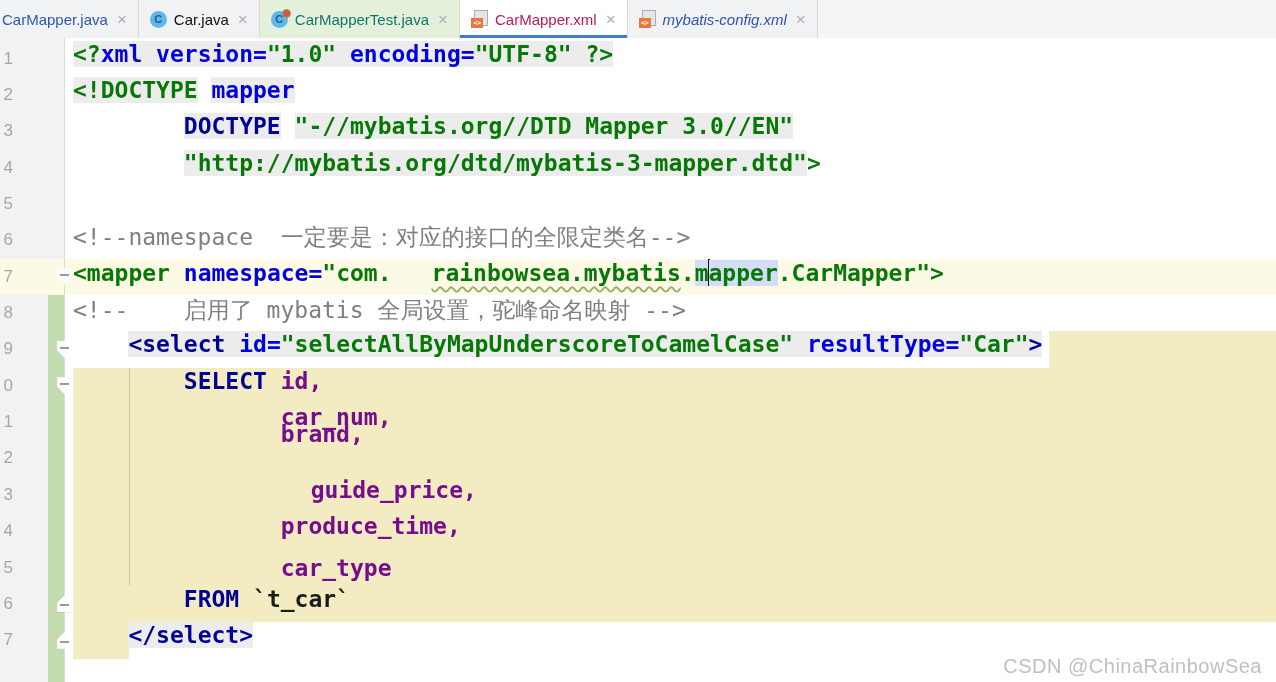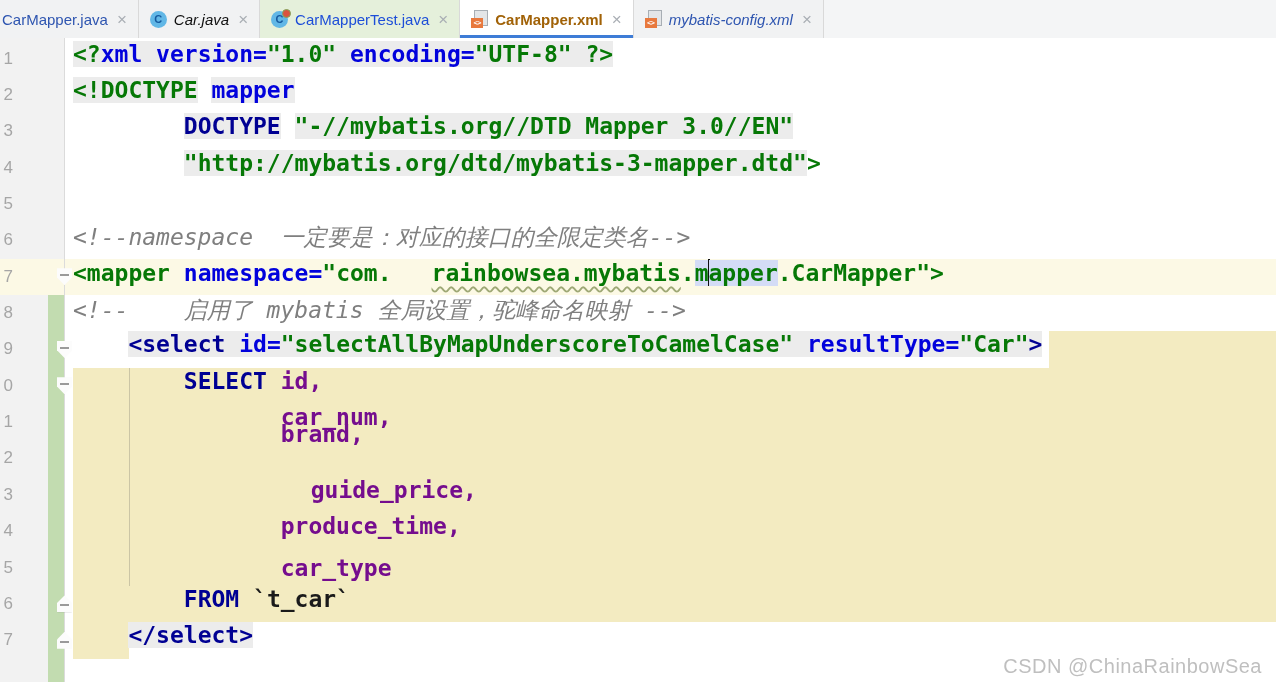--- a/index.html
+++ b/index.html
@@ -45,53 +45,53 @@
   .fold.down{clip-path:polygon(0 0,100% 0,100% 55%,50% 100%,0 55%);}
   .fold.up{clip-path:polygon(50% 0,100% 45%,100% 100%,0 100%,0 45%);}
   .fold::after{content:"";position:absolute;left:3px;right:3px;height:2px;background:#9A9A9A;}
   .fold.down::after{top:6px;}
   .fold.up::after{top:9px;}
   #code-lines{position:absolute;left:65px;right:0;top:2.5px;bottom:0;}
   .code-line{position:absolute;left:0;right:0;height:36.36px;line-height:36.36px;
         padding-left:8px;white-space:pre;font:700 23px "DejaVu Sans Mono",monospace;color:#000;}
   .c-grn{color:#067806;} .c-blu{color:#0202DC;} .c-nvy{color:#000093;}
   .c-pur{color:#750D8E;} .c-blk{color:#1A1A1A;}
-  .c-cmt{color:#7F7F7F;font-style:italic;font-weight:400;}
+  .c-cmt{color:#7F7F7F;font-weight:400;}
   .bg-g{background:#ECECEC;}
   .hl{background:#D4DCF6;}
   .sq{text-decoration:underline wavy #9EA875;text-decoration-thickness:1.5px;text-underline-offset:5px;margin-left:40px;}
   .caret{display:inline-block;width:2px;height:27px;background:#111;vertical-align:-5px;margin:0 -1px;}
   #watermark{position:absolute;top:617px;right:14px;font-size:20px;color:#BFBFBF;letter-spacing:0.5px;}
 </style>
 </head>
 <body>
 
 <div id="canvas">
 
   <div id="tabbar">
       <div class="tab first" style="background: rgb(241, 242, 243);">
         <span style="color: rgb(46, 85, 176);">CarMapper.java</span>
         <span class="close">×</span>
       </div>
       <div class="tab" style="background: rgb(241, 242, 243);">
         <span class="ic-java">C</span>
-        <span style="color: rgb(17, 17, 17); font-style: italic;">Car.java</span>
+        <span style="color: rgb(17, 17, 17);">Car.java</span>
         <span class="close">×</span>
       </div>
       <div class="tab" style="background: rgb(229, 240, 219);">
         <span class="ic-java test">C</span>
-        <span style="color: #1d4ed8;">CarMapperTest.java</span>
+        <span style="color: #0f766e;">CarMapperTest.java</span>
         <span class="close">×</span>
       </div>
       <div class="tab" style="background: rgb(255, 255, 255);">
         <span class="ic-xml">
           <span class="page"></span>
           <span class="badge">&lt;&gt;</span>
         </span>
-        <span style="color: #a16207; font-weight: bold;">CarMapper.xml</span>
+        <span style="color: #be185d;">CarMapper.xml</span>
         <span class="close">×</span>
         <div class="underline"></div>
       </div>
       <div class="tab" style="background: rgb(241, 242, 243);">
         <span class="ic-xml">
           <span class="page"></span>
           <span class="badge">&lt;&gt;</span>
         </span>
         <span style="color: rgb(46, 85, 176); font-style: italic;">mybatis-config.xml</span>
         <span class="close">×</span>

